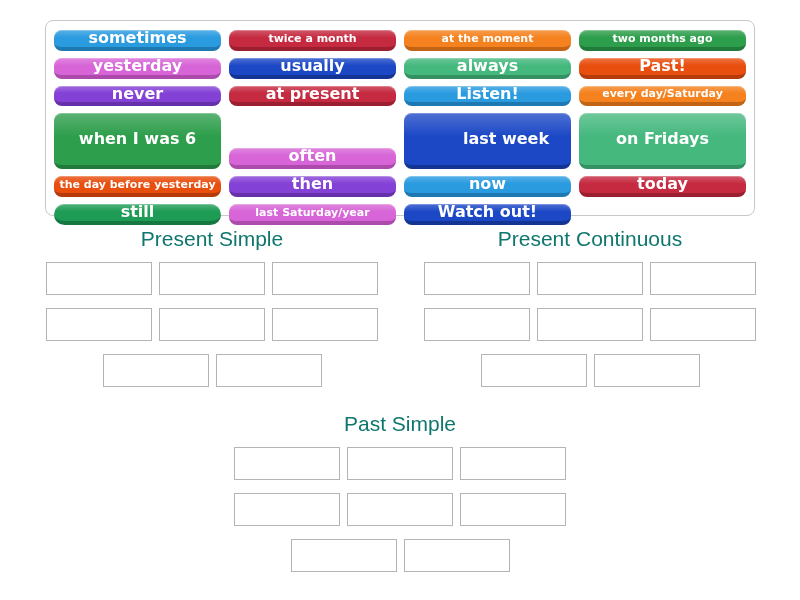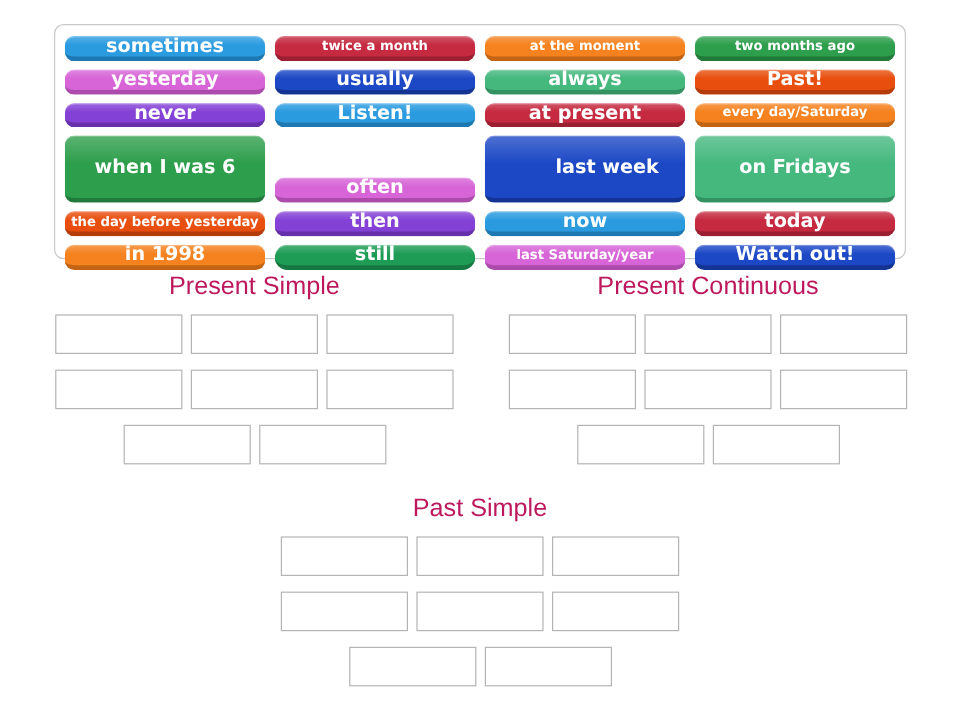--- a/index.html
+++ b/index.html
@@ -18,21 +18,21 @@
         display:flex;align-items:center;justify-content:center;
         padding:0 3px;box-sizing:border-box;cursor:pointer;
         border-bottom:4px solid rgba(0,0,0,.3);
         background-image:linear-gradient(rgba(255,255,255,.22),rgba(255,255,255,0) 45%);
         box-shadow:inset 0 1px 0 rgba(255,255,255,.25);}
   .tile.sm{font-size:11px;}
 
   
   .group{position:absolute;width:348px;text-align:center;}
   .group h2{margin:0 0 10px 0;font-size:21px;line-height:26px;
-            font-weight:normal;color:#be185d;}
+            font-weight:normal;color:#0f766e;}
   .slots{display:flex;flex-wrap:wrap;justify-content:center;
          column-gap:7px;row-gap:13px;}
   .slot{width:106px;height:33px;box-sizing:border-box;
         background:#fff;border:1px solid #b4b4b4;}
 
   #group-present-simple{left:38px;top:226px;}
   #group-present-continuous{left:416px;top:226px;}
   #group-past-simple{left:226px;top:411px;}
 </style>
 </head>
@@ -41,32 +41,31 @@
 <div class="tray">
     <div class="tile" style="background-color: rgb(43, 155, 224); border-bottom-color: rgb(30, 121, 178);">sometimes</div>
     <div class="tile sm" style="background-color: rgb(197, 42, 64); border-bottom-color: rgb(156, 31, 49);">twice a month</div>
     <div class="tile sm" style="background-color: rgb(245, 130, 30); border-bottom-color: rgb(194, 100, 20);">at the moment</div>
     <div class="tile sm" style="background-color: rgb(45, 158, 75); border-bottom-color: rgb(33, 122, 57);">two months ago</div>
     <div class="tile" style="background-color: rgb(215, 101, 215); border-bottom-color: rgb(172, 75, 172);">yesterday</div>
     <div class="tile" style="background-color: rgb(28, 72, 198); border-bottom-color: rgb(19, 52, 147);">usually</div>
     <div class="tile" style="background-color: rgb(69, 184, 126); border-bottom-color: rgb(51, 145, 98);">always</div>
     <div class="tile" style="background-color: rgb(232, 78, 14); border-bottom-color: rgb(182, 59, 10);">Past!</div>
     <div class="tile" style="background-color: rgb(132, 65, 214); border-bottom-color: rgb(102, 48, 170);">never</div>
+    <div class="tile" style="background-color: rgb(197, 42, 64); border-bottom-color: rgb(156, 31, 49);">at present</div>
     <div class="tile" style="background-color: rgb(43, 155, 224); border-bottom-color: rgb(30, 121, 178);">Listen!</div>
-    <div class="tile" style="background-color: rgb(197, 42, 64); border-bottom-color: rgb(156, 31, 49);">at present</div>
     <div class="tile sm" style="background-color: rgb(245, 130, 30); border-bottom-color: rgb(194, 100, 20);">every day/Saturday</div>
     <div class="tile" style="background-color: rgb(45, 158, 75); border-bottom-color: rgb(33, 122, 57);">when I was 6</div>
     <div class="tile" style="background-color: rgb(215, 101, 215); border-bottom-color: rgb(172, 75, 172); margin-top: 35px;">often</div>
     <div class="tile" style="background-color: rgb(28, 72, 198); border-bottom-color: rgb(19, 52, 147); padding-left: 40px;">last week</div>
     <div class="tile" style="background-color: rgb(69, 184, 126); border-bottom-color: rgb(51, 145, 98);">on Fridays</div>
     <div class="tile sm" style="background-color: rgb(232, 78, 14); border-bottom-color: rgb(182, 59, 10);">the day before yesterday</div>
     <div class="tile" style="background-color: rgb(132, 65, 214); border-bottom-color: rgb(102, 48, 170);">then</div>
     <div class="tile" style="background-color: rgb(43, 155, 224); border-bottom-color: rgb(30, 121, 178);">now</div>
     <div class="tile" style="background-color: rgb(197, 42, 64); border-bottom-color: rgb(156, 31, 49);">today</div>
-    <div class="tile" style="background-color: rgb(245, 130, 30); border-bottom-color: rgb(194, 100, 20);">in 1998</div>
     <div class="tile" style="background-color: rgb(30, 156, 85); border-bottom-color: rgb(22, 120, 65); border-radius: 13px;">still</div>
     <div class="tile sm" style="background-color: rgb(215, 101, 215); border-bottom-color: rgb(172, 75, 172);">last Saturday/year</div>
     <div class="tile" style="background-color: rgb(28, 72, 198); border-bottom-color: rgb(19, 52, 147);">Watch out!</div>
   </div>
 
 <div class="group" id="group-present-simple">
   <h2>Present Simple</h2>
   <div class="slots">
       <div class="slot"></div>
       <div class="slot"></div>

